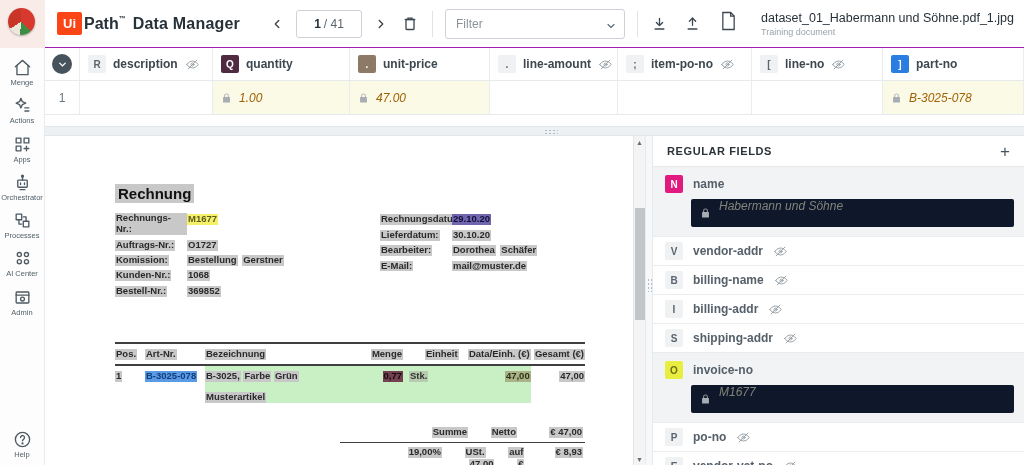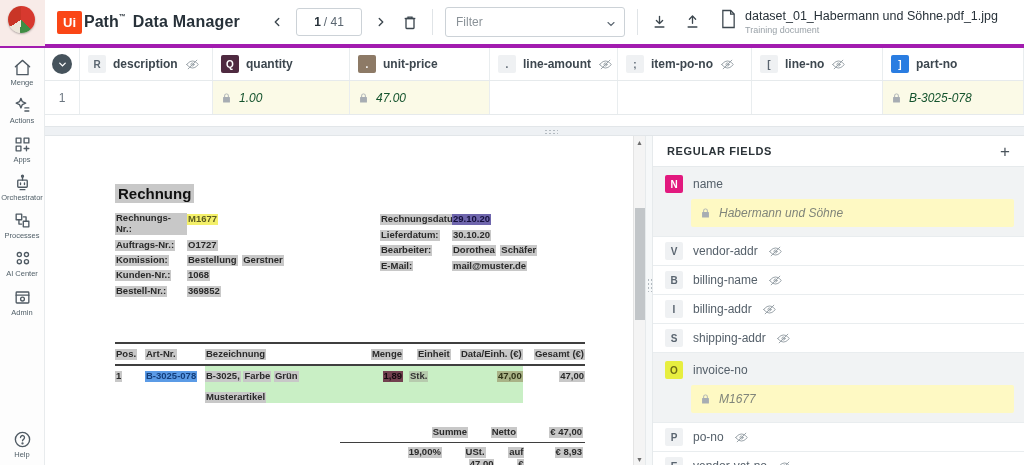--- a/index.html
+++ b/index.html
@@ -1,42 +1,42 @@
 <!DOCTYPE html>
 <html><head>
 <meta charset="utf-8">
 <style>
   * { box-sizing: border-box; margin: 0; padding: 0; }
   html,body { width:1024px; height:465px; overflow:hidden; }
   body { font-family:"Liberation Sans", sans-serif; color:#2b3338; background:#fff; }
   .app { width:1024px; height:465px; display:flex; flex-direction:column; }
 
   
-  .topbar { height:48px; display:flex; align-items:center; border-bottom:4px solid #a21caf; flex:0 0 48px; }
+  .topbar { height:48px; display:flex; align-items:center; border-bottom:1px solid #a21caf; flex:0 0 48px; }
   .corner { width:45px; height:48px; background:#f8ebe8; flex:0 0 45px; position:relative; }
   .avatar { position:absolute; left:8px; top:8px; width:27px; height:27px; border-radius:50%;
             background:conic-gradient(#d7392f 0 38%, #3f8d44 38% 52%, #ece7db 52% 66%, #c93527 66% 100%);
             box-shadow:0 1px 2px rgba(0,0,0,.3); }
   .logo-wrap { display:flex; align-items:center; margin-left:12px; }
   .ui-box { background:#fa4616; color:#fff; font-weight:bold; font-size:13px; padding:2px 4px; border-radius:2px; border:2px solid #fa4616; }
   .path-txt { font-weight:bold; font-size:16px; color:#273139; margin-left:2px; }
   .tm { font-size:7px; vertical-align:top; color:#273139; }
   .app-title { font-weight:bold; font-size:16px; color:#273139; margin-left:7px; letter-spacing:.2px; }
   .nav-group { display:flex; align-items:center; margin-left:28px; gap:10px; }
   .icon-btn { background:none; border:none; cursor:pointer; display:flex; align-items:center; justify-content:center; padding:2px; }
   .page-box { width:66px; height:28px; border:1px solid #ccd2d7; border-radius:3px; display:flex; align-items:center; justify-content:center; font-size:12px; gap:3px; background:#fff; }
   .page-cur { font-weight:bold; color:#273139; }
   .page-total { color:#5a6570; }
   .tb-divider { width:1px; height:26px; background:#e0e4e7; margin:0 12px; }
   .filter-box { position:relative; width:180px; }
   .filter-box input { width:180px; height:30px; border:1px solid #ccd2d7; border-radius:3px; padding:0 26px 0 10px; font-size:12px; font-family:inherit; color:#273139; background:#fff; }
   .filter-box input::placeholder { color:#8a9298; }
   .filter-chev { position:absolute; right:8px; top:9px; pointer-events:none; }
   .updown { display:flex; gap:14px; align-items:center; }
-  .doc-head { display:flex; align-items:flex-start; gap:8px; margin-left:18px; }
+  .doc-head { display:flex; align-items:flex-start; gap:24px; margin-left:18px; }
   .doc-meta { display:flex; flex-direction:column; }
   .doc-title { font-size:12.5px; color:#273139; }
   .doc-sub { font-size:9px; color:#9aa2a8; margin-top:2px; }
 
   
   .body-row { flex:1; display:flex; min-height:0; }
   .rail { width:45px; flex:0 0 45px; background:#fdfdfd; border-right:1px solid #e8ebed; display:flex; flex-direction:column; align-items:center; padding-top:10px; }
   .nav-item { display:flex; flex-direction:column; align-items:center; gap:2px; margin-bottom:9px; cursor:pointer; width:45px; }
   .nav-item svg { display:block; }
   .nav-label { font-size:7.5px; color:#526069; text-align:center; line-height:1.1; }
@@ -47,21 +47,21 @@
   
   .grid-header { display:flex; height:33px; border-bottom:1px solid #e6eaec; }
   .grid-row { display:flex; height:34px; border-bottom:1px solid #e6eaec; }
   .gh-cell, .gr-cell { border-right:1px solid #e9edef; display:flex; align-items:center; padding:0 8px; gap:7px; overflow:hidden; }
   .gh-first { width:35px; flex:0 0 35px; justify-content:center; padding:0; }
   .gr-first { width:35px; flex:0 0 35px; justify-content:center; padding:0; font-size:12px; color:#6b7680; }
   .chev-circle { width:20px; height:20px; border-radius:50%; background:#46535c; display:flex; align-items:center; justify-content:center; cursor:pointer; }
   .badge { width:18px; height:18px; border-radius:2px; font-size:10px; font-weight:bold; display:flex; align-items:center; justify-content:center; flex:0 0 18px; }
   .gh-label { font-size:12px; font-weight:600; color:#3d474f; white-space:nowrap; }
   .cell-locked { background:#fbfae7; }
-  .cell-val { font-size:12px; font-style:italic; color:#14532d; white-space:nowrap; }
+  .cell-val { font-size:12px; font-style:italic; color:#a16207; white-space:nowrap; }
   .lock { display:flex; align-items:center; }
 
   .spacer-strip { height:11px; background:#fff; }
   .h-splitter { height:10px; background:#eef1f4; border-top:1px solid #e2e6e9; border-bottom:1px solid #e2e6e9; position:relative; cursor:row-resize; }
   .h-dots { position:absolute; left:51%; top:2px; width:14px; height:5px;
             background-image:radial-gradient(#b3bac0 1px, transparent 1px); background-size:4px 3px; }
 
   
   .workspace { flex:1; display:flex; min-height:0; }
   .preview { flex:1; background:#fff; position:relative; overflow:hidden; }
@@ -104,24 +104,24 @@
   .sum-label { text-align:right; }
   .sum-label .w { margin-left:20px; }
   .sum-val { width:52px; text-align:right; }
 
   
   .fields-panel { width:371px; flex:0 0 371px; background:#fff; display:flex; flex-direction:column; overflow:hidden; }
   .fp-header { height:31px; display:flex; align-items:center; justify-content:space-between; padding:0 14px 0 14px; border-bottom:1px solid #e6eaec; flex:0 0 31px; }
   .fp-title { font-size:11px; font-weight:bold; letter-spacing:.6px; color:#2b3338; }
   .fp-plus { font-size:17px; color:#49535b; cursor:pointer; background:none; border:none; line-height:1; }
   .fp-row { display:flex; align-items:center; gap:10px; padding:0 12px; height:29px; border-bottom:1px solid #e9edef; cursor:pointer; }
-  .fp-row-label { font-size:12px; font-weight:400; color:#55606a; }
+  .fp-row-label { font-size:12px; font-weight:700; color:#55606a; }
   .fp-block { background:#f1f3f4; border-bottom:1px solid #e9edef; padding:7px 10px 9px 12px; cursor:pointer; }
   .fp-block-head { display:flex; align-items:center; gap:10px; height:20px; }
-  .fp-input { margin-left:26px; margin-top:5px; background:#fef9c3; border-radius:2px; height:28px; display:flex; align-items:center; gap:8px; padding:0 9px; }
+  .fp-input { margin-left:26px; margin-top:5px; background:#0f172a; border-radius:2px; height:28px; display:flex; gap:8px; padding:0 9px; }
   .fp-input .cell-val { color:#80857a; }
 </style>
 </head>
 <body>
 
 <div class="app">
 
   <div class="topbar">
     <div class="corner">
       <div class="avatar"></div>
@@ -435,31 +435,31 @@
                   </div>
                 </div>
    </div>
    <table class="inv-table">
      <thead>
                   <tr>
        <th style="width:30px"><span class="w">Pos.</span></th>
        <th style="width:60px"><span class="w">Art-Nr.</span></th>
        <th style="width:158px"><span class="w">Bezeichnung</span></th>
        <th style="width:40px" class="col-r"><span class="w">Menge</span></th>
-       <th style="width:47px;padding-left:14px"><span class="w">Einheit</span></th>
+       <th style="width:47px;padding-left:22px"><span class="w">Einheit</span></th>
        <th style="width:72px" class="col-r"><span class="w">Data/Einh. (€)</span></th>
        <th class="col-r"><span class="w">Gesamt (€)</span></th>
      </tr>
                 </thead>
      <tbody>
                   <tr>
        <td><span class="w">1</span></td>
        <td><span class="w hl-blue">B-3025-078</span></td>
        <td class="band"><span class="w ">B-3025,</span> <span class="w ">Farbe</span> <span class="w ">Grün</span><span class="bez2"><span class="w ">Musterartikel</span></span></td>
-       <td class="band col-r"><span class="w hl-maroon">1,89</span></td>
+       <td class="band col-r"><span class="w hl-maroon">0,77</span></td>
        <td class="band" style="padding-left:6px"><span class="w hl-stk">Stk.</span></td>
        <td class="band col-r"><span class="w hl-olive">47,00</span></td>
        <td class="col-r"><span class="w">47,00</span></td>
      </tr>
                 </tbody>
    </table>
    <div class="summary">
                 <div class="sum-row" style="">
         <span class="sum-label"><span class="w ">Summe</span> <span class="w ">Netto</span></span>
         <span class="sum-val"><span class="w">€ 47,00</span></span>

